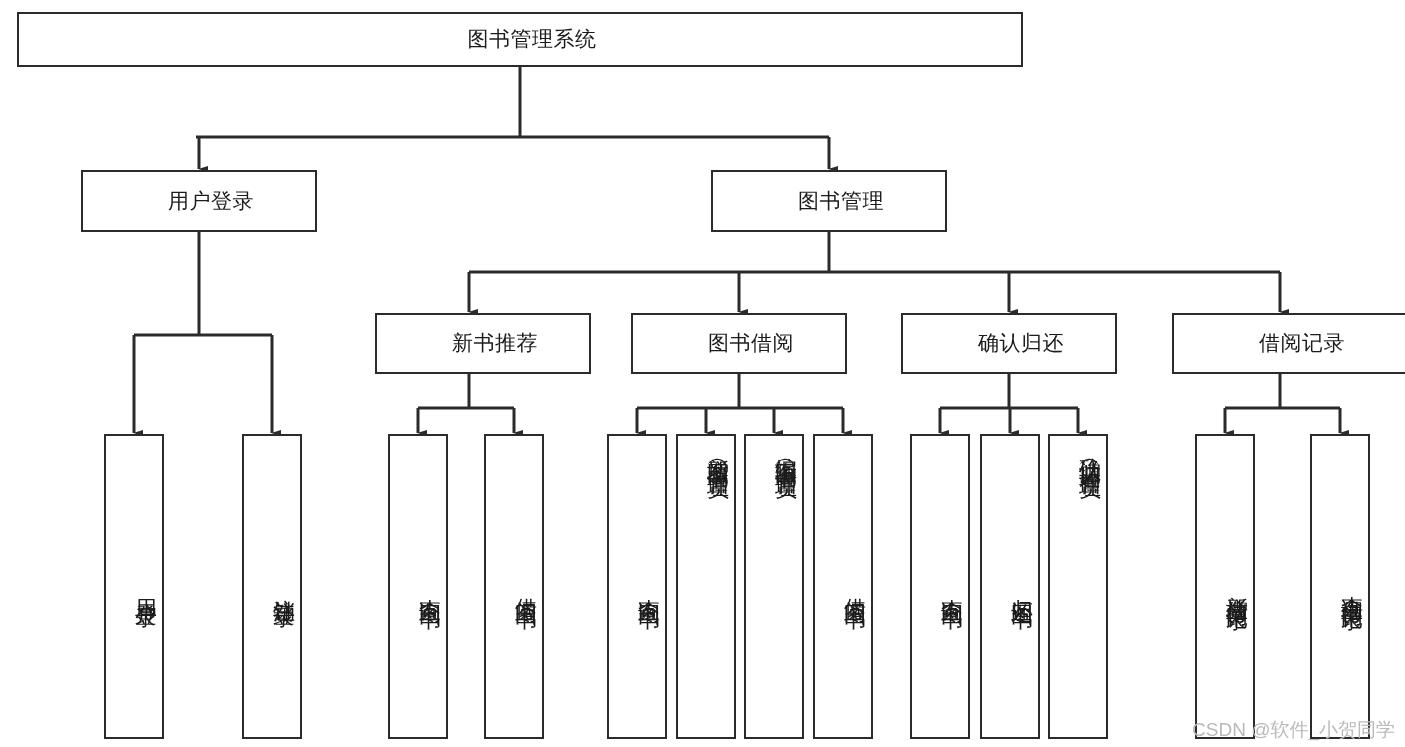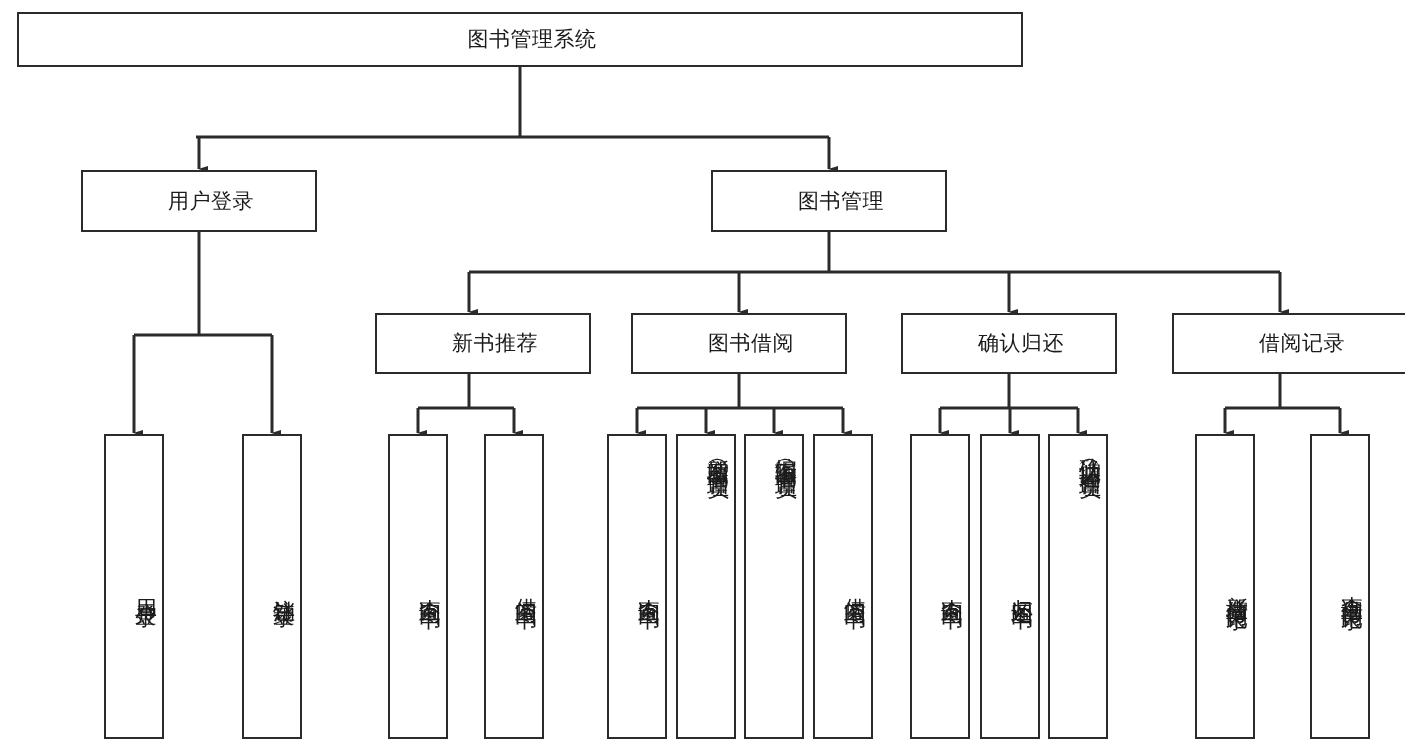--- a/index.html
+++ b/index.html
@@ -187,13 +187,14 @@
         <span class="label">确认归还（管理员）</span>
       </div>
       <div class="node vert centered" style="left: 1195px; top: 434px; width: 60px; height: 305px;">
         <span class="label">新增借阅记录</span>
       </div>
       <div class="node vert centered" style="left: 1310px; top: 434px; width: 60px; height: 305px;">
         <span class="label">查询借阅记录</span>
       </div>
     </div>
 
+  <div class="watermark">CSDN @软件_小贺同学</div>
 </div>
 
 </body></html>

